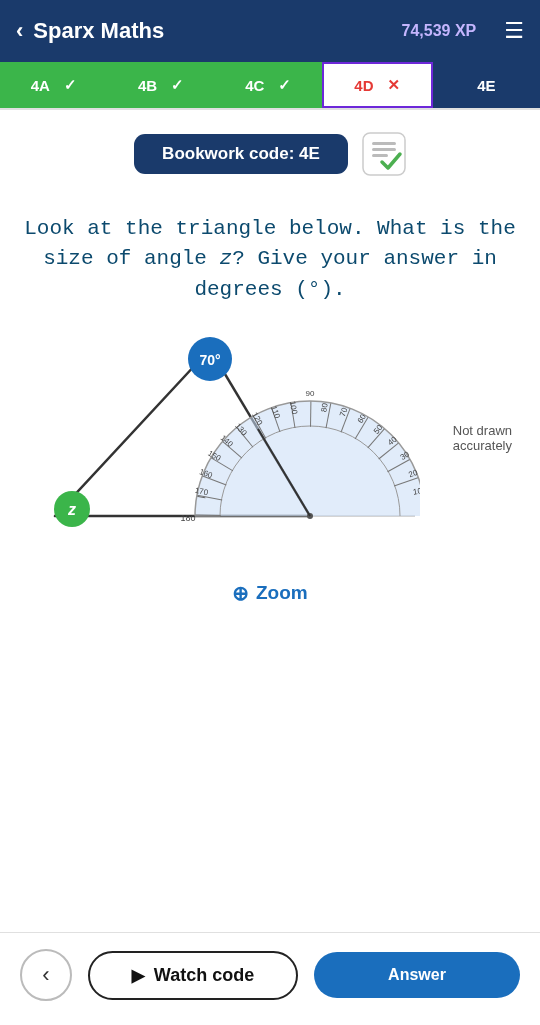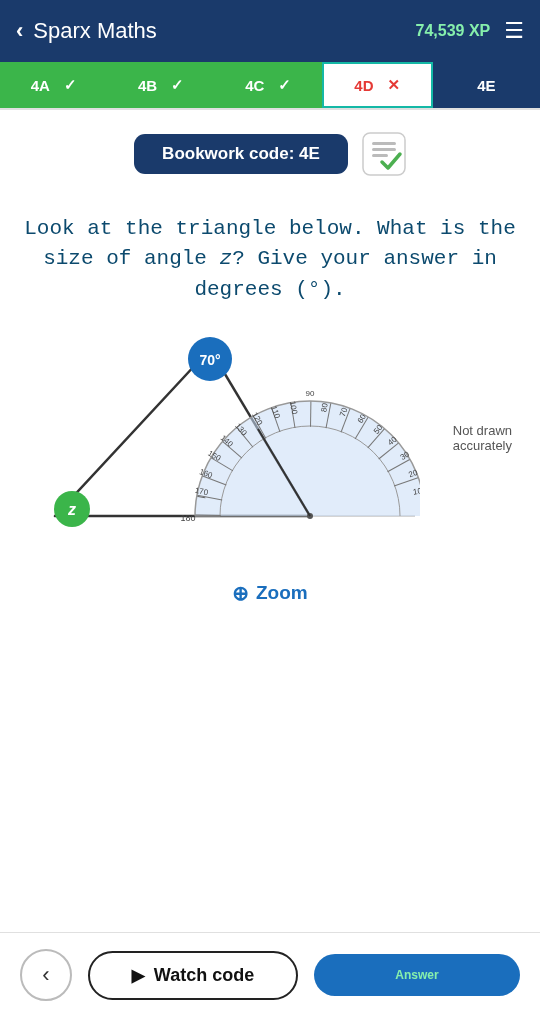--- a/index.html
+++ b/index.html
@@ -28,28 +28,28 @@
     }
     .back-arrow {
       color: #fff;
       font-size: 22px;
       font-weight: bold;
       cursor: pointer;
     }
     .app-title {
       color: #fff;
       font-size: 22px;
-      font-weight: 400;
+      font-weight: 700;
     }
     .xp-label {
-      color: #86efac;
+      color: #c4b5fd;
       font-size: 16px;
       font-weight: 600;
       margin-left: auto;
-      margin-right: 14px;
+      margin-right: 28px;
     }
     .hamburger {
       color: #fff;
       font-size: 22px;
       cursor: pointer;
     }
 
     
     .tab-bar {
       display: flex;
@@ -70,21 +70,21 @@
       gap: 14px;
       cursor: pointer;
     }
     .tab.green {
       background: #3bb54a;
       color: #fff;
     }
     .tab.red {
       background: #fff;
       color: #e53935;
-      border: 2px solid #14b8a6;
+      border: 2px solid #6d28d9;
     }
     .tab.active-dark {
       background: #1a3a6b;
       color: #fff;
     }
     .tab .tick { color: #fff; }
     .tab .cross { color: #e53935; }
 
     
     .bookwork-row {
@@ -201,25 +201,25 @@
       color: #111;
       cursor: pointer;
       flex: 1;
       justify-content: center;
     }
     .video-icon {
       font-size: 17px;
     }
     .answer-btn {
       background: #1a6ebd;
-      color: #86efac;
+      color: #ffffff;
       border: none;
       border-radius: 30px;
       padding: 14px 28px;
-      font-size: 12px;
+      font-size: 16px;
       font-weight: 700;
       cursor: pointer;
       flex: 1;
     }
 
     
     .bottom-spacer {
       height: 110px;
     }
   </style>

